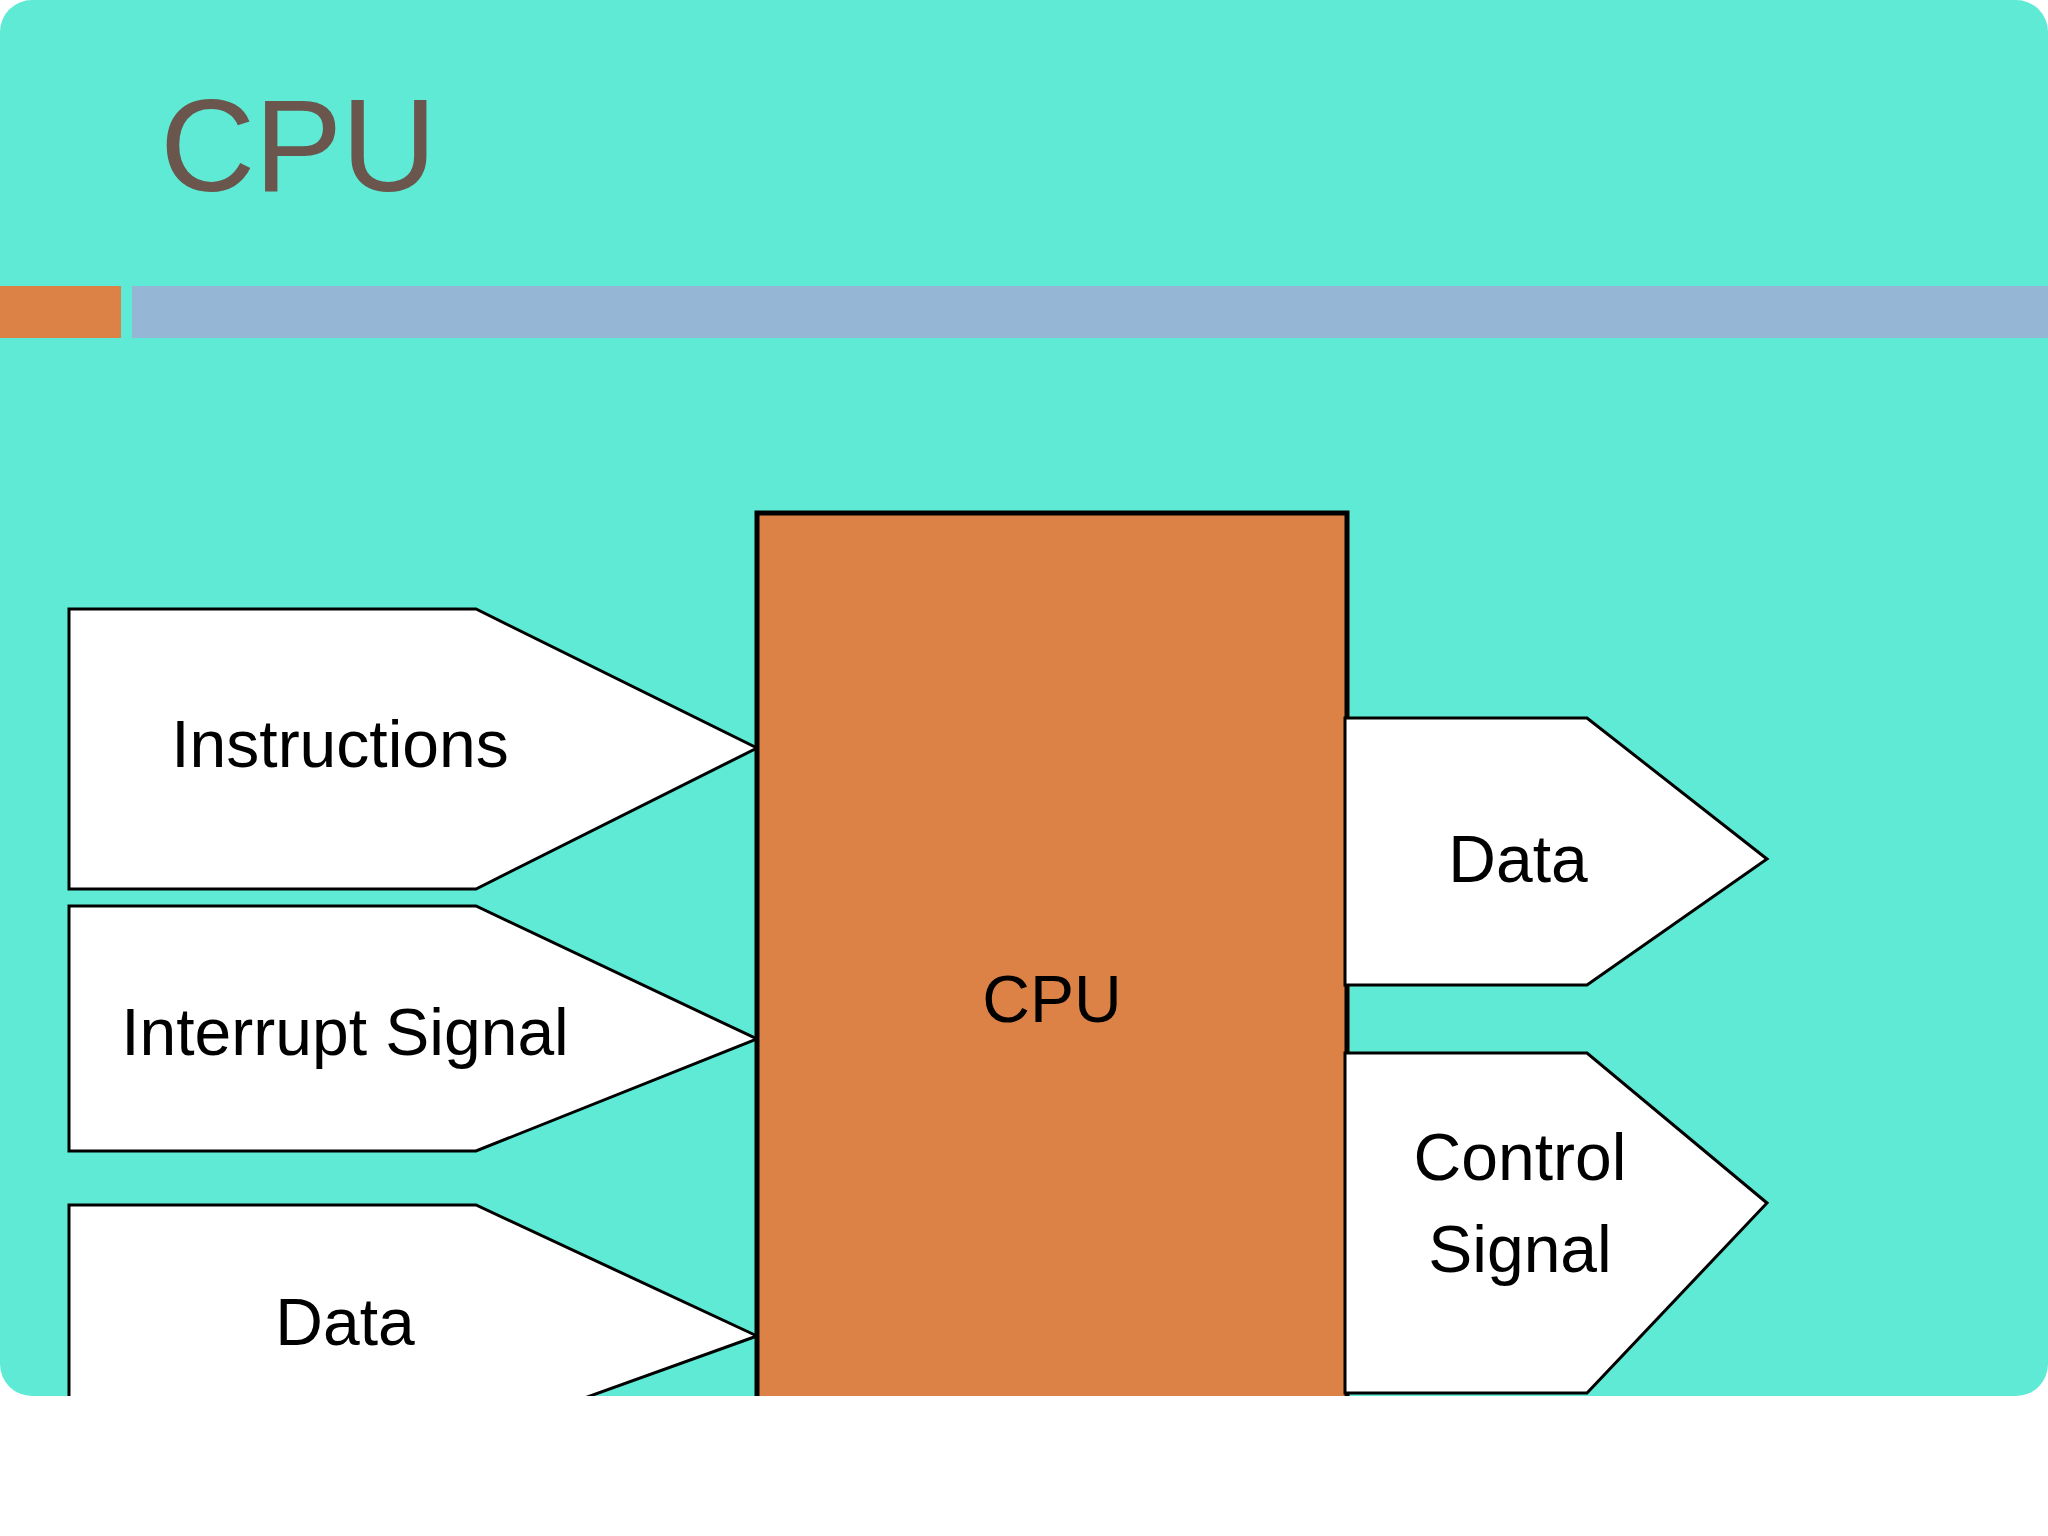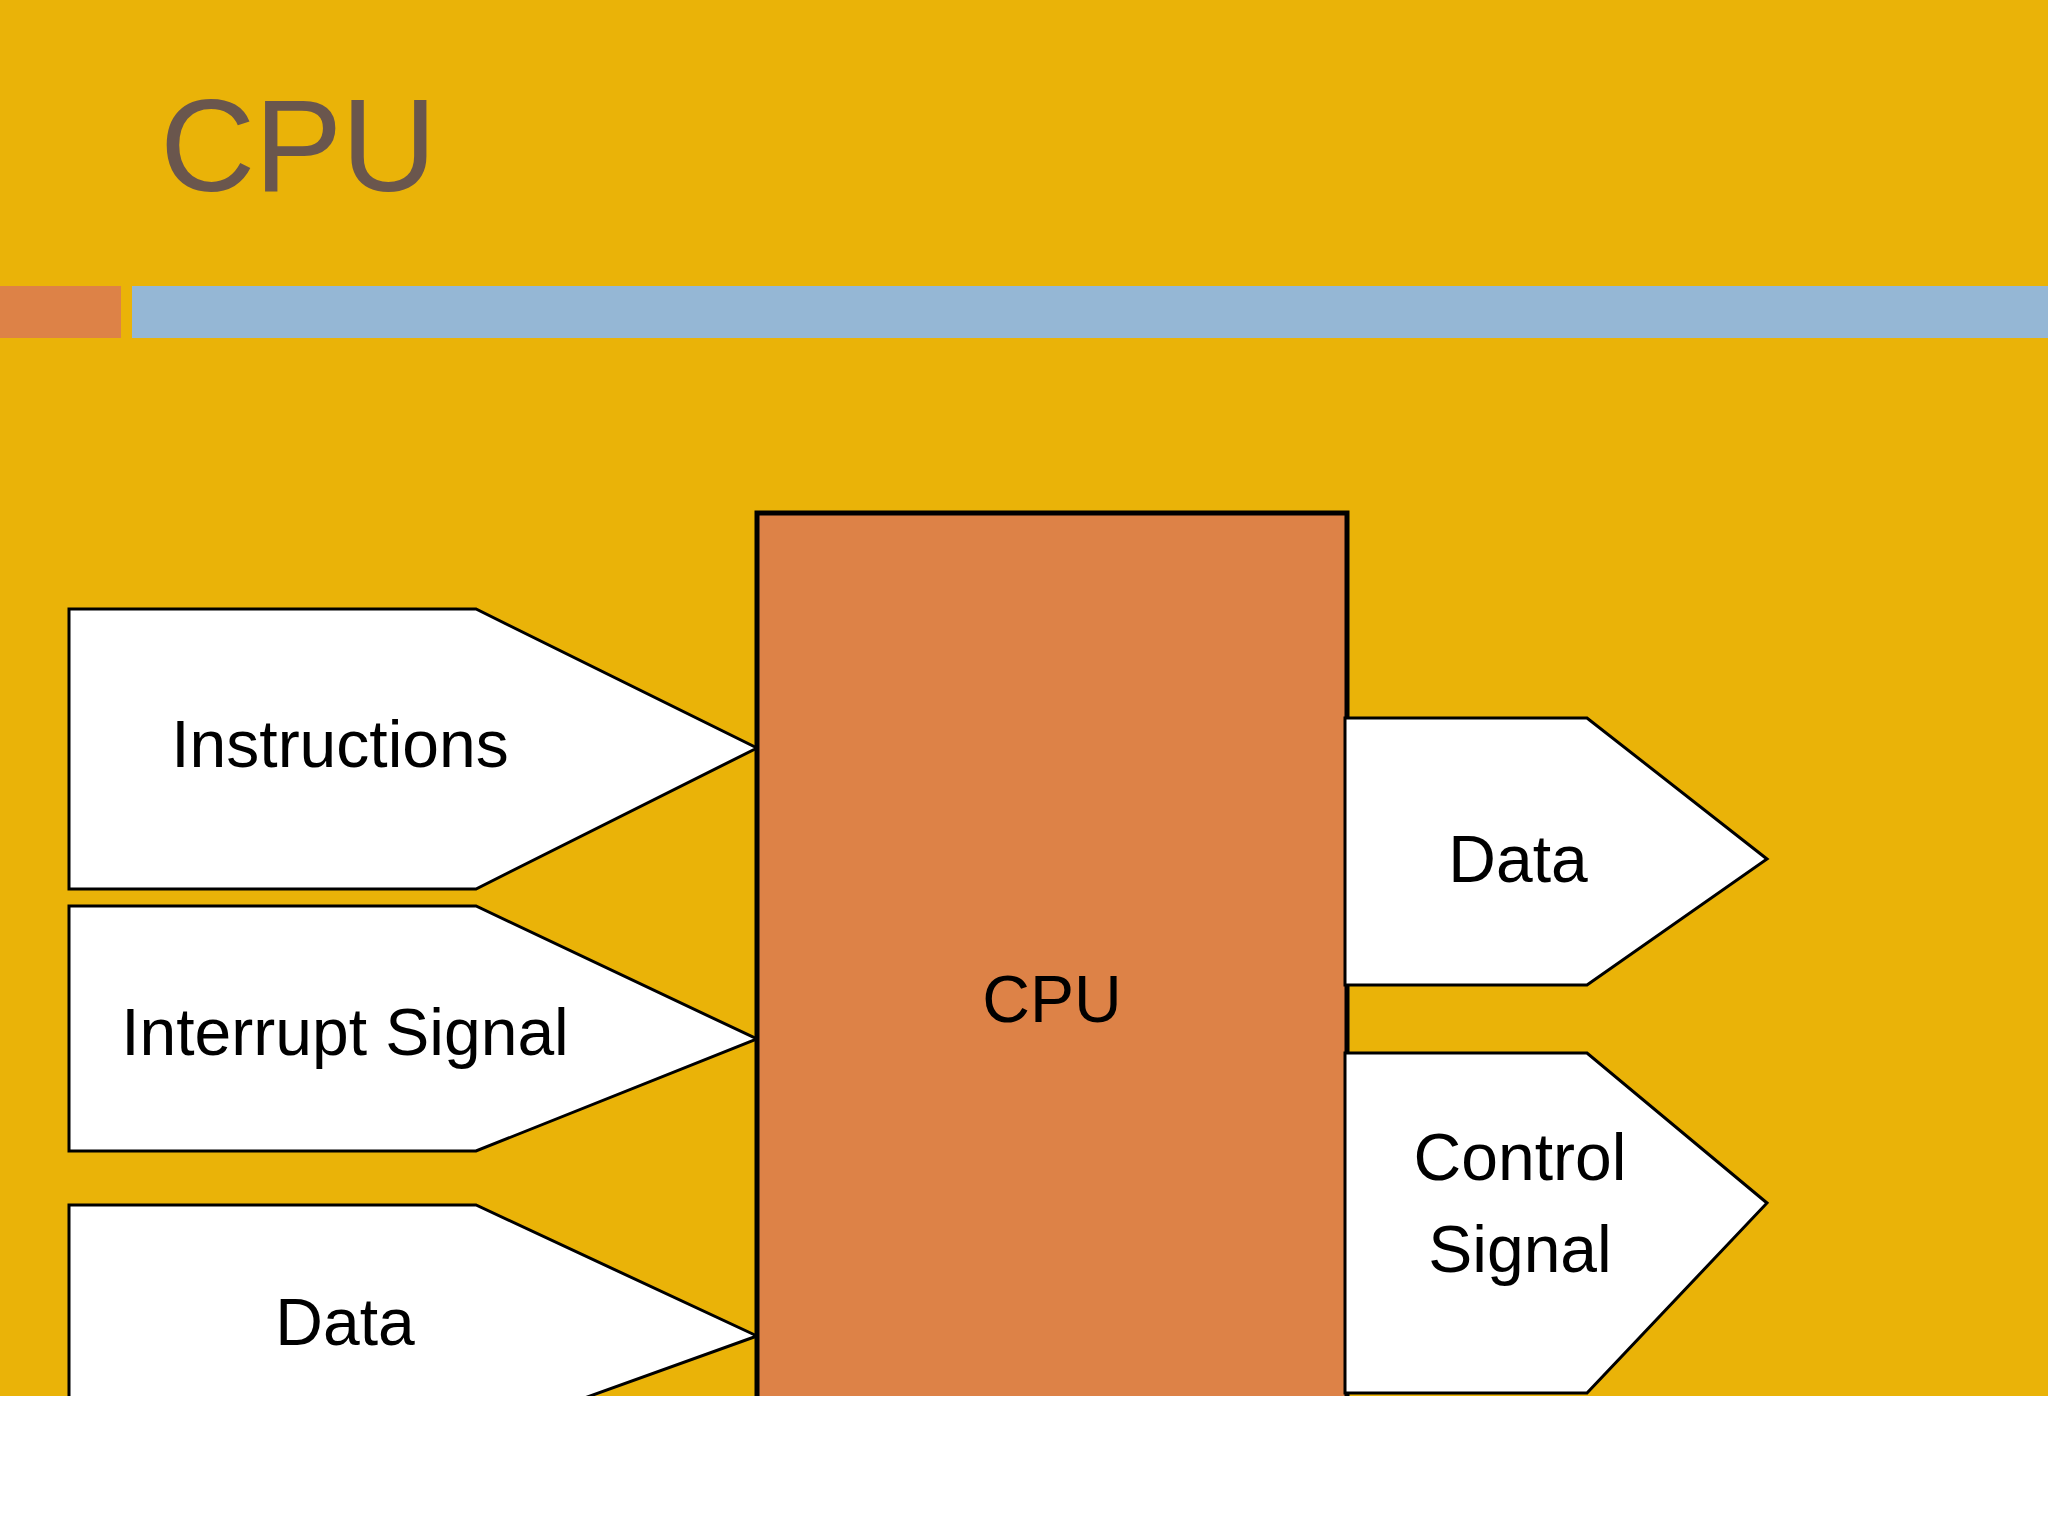--- a/index.html
+++ b/index.html
@@ -8,22 +8,23 @@
     padding: 0;
     background: #ffffff;
   }
   body {
     font-family: "Liberation Sans", sans-serif;
   }
   #slide {
     position: relative;
     width: 2048px;
     height: 1396px;
-    background: #eab308;
+    background: #5eead4;
     overflow: hidden;
+    border-radius: 32px;
   }
 
   
   #slide-title {
     position: absolute;
     left: 160px;
     top: 66px;
     width: 1700px;
     height: 160px;
     font-size: 132px;

